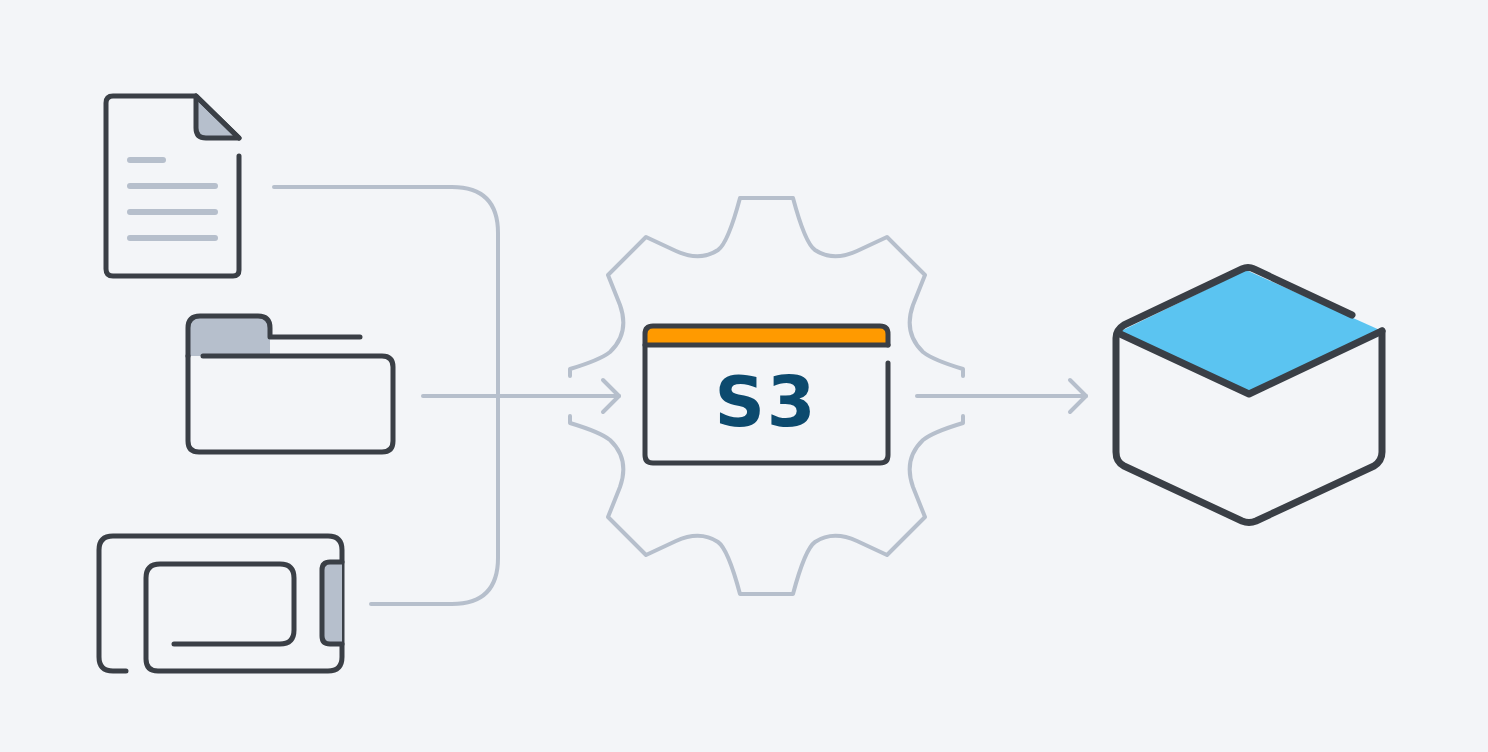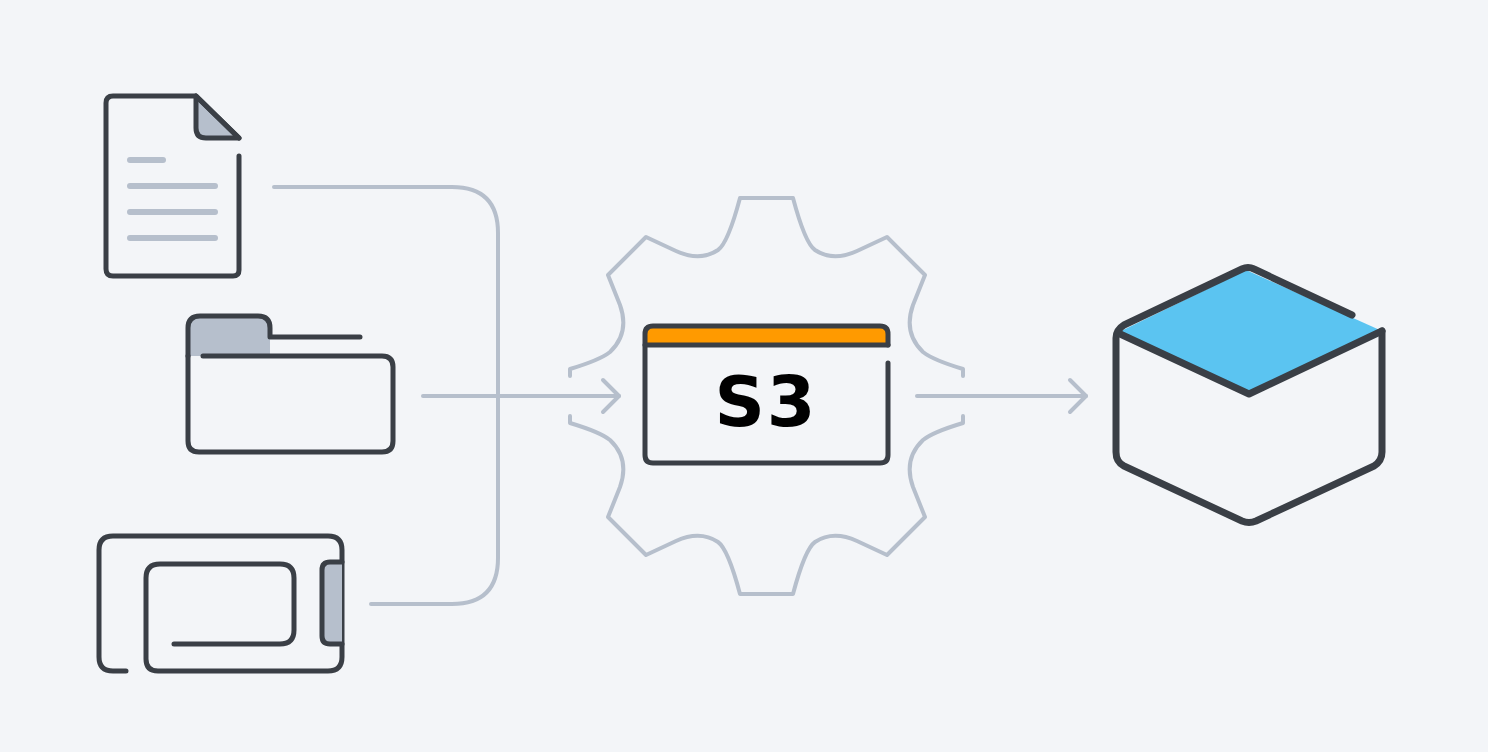--- a/index.html
+++ b/index.html
@@ -1,18 +1,18 @@
 <!DOCTYPE html>
 <html><head>
 <meta charset="utf-8">
 <style>
   html, body { margin:0; padding:0; }
   body { width:1488px; height:752px; background:#f3f5f8; overflow:hidden; position:relative; font-family:"Liberation Sans", sans-serif; }
   svg { position:absolute; left:0; top:0; }
-  .s3-label { position:absolute; left:645px; top:352px; width:242px; height:100px; display:flex; align-items:center; justify-content:center; font-family:"DejaVu Sans", sans-serif; font-weight:bold; font-size:70px; color:#000000; letter-spacing:2px; }
+  .s3-label { position:absolute; left:645px; top:352px; width:242px; height:100px; display:flex; align-items:center; justify-content:center; font-family:"DejaVu Sans", sans-serif; font-weight:bold; font-size:70px; color:#0c4a6e; letter-spacing:2px; }
 </style>
 </head>
 <body>
 
 <svg width="1488" height="752" viewBox="0 0 1488 752">
 
   <g fill="none" stroke="#3a3f46" stroke-width="5" stroke-linecap="round" stroke-linejoin="round">
     <path d="M196,96 L196,128 Q196,138 206,138 L239,138 Z" fill="#b6bfcc"></path>
     <path d="M239,156 L239,270 Q239,276 233,276 L113,276 Q106,276 106,269 L106,103 Q106,96 113,96 L196,96 L239,138"></path>
     <g stroke="#b6bfcc" stroke-width="6">

